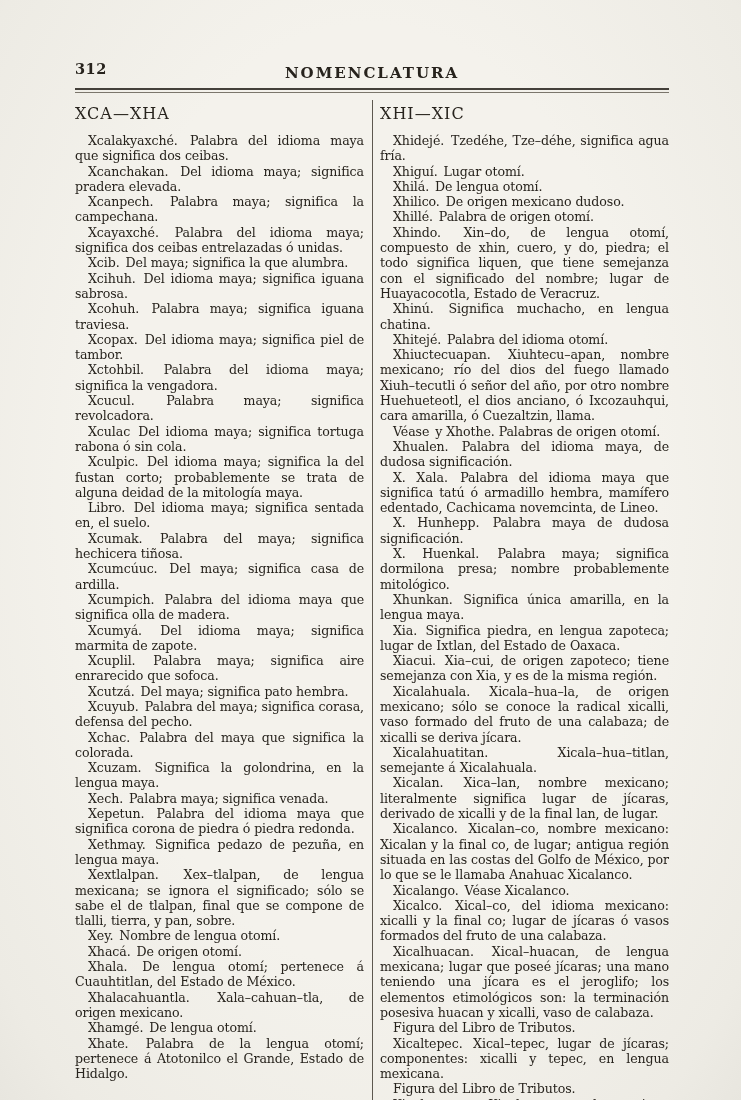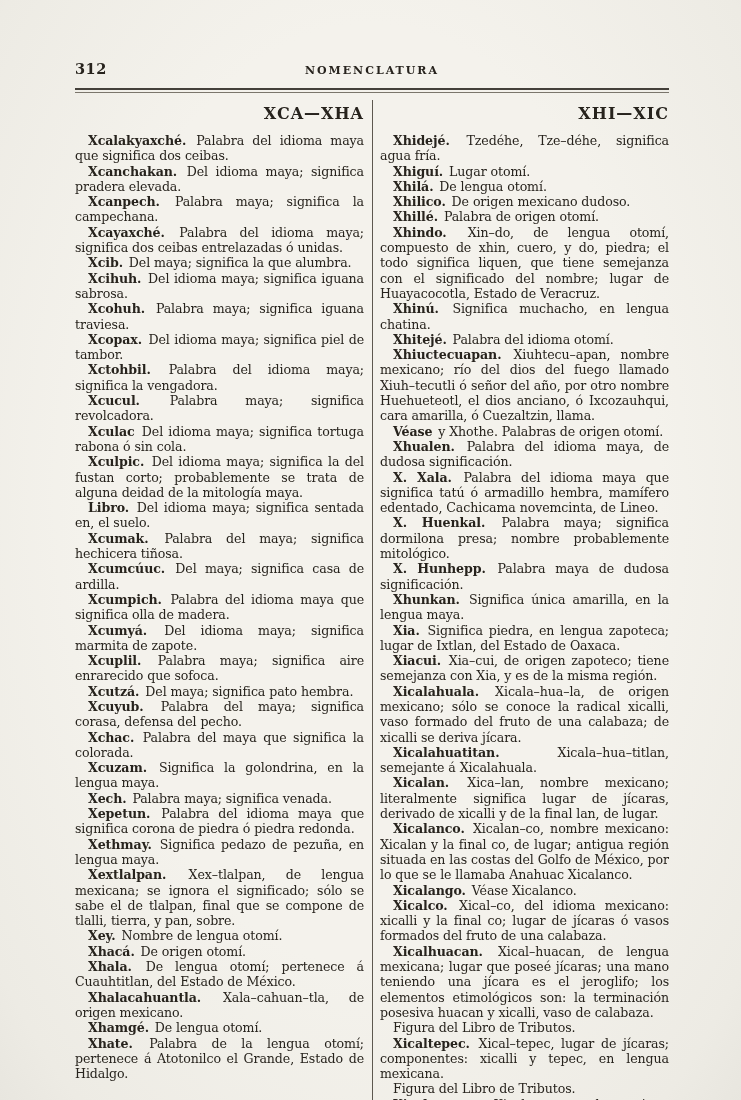--- a/index.html
+++ b/index.html
@@ -32,21 +32,21 @@
     font-size: 14.5px;
     font-weight: bold;
     letter-spacing: 0.5px;
   }
   .running-title {
     position: absolute;
     left: 0;
     right: 0;
     top: 4px;
     text-align: center;
-    font-size: 11px;
+    font-size: 15px;
     font-weight: bold;
     letter-spacing: 2px;
   }
   .double-rule {
     position: absolute;
     top: 88px;
     left: 75px;
     width: 594px;
   }
   .rule-thick { height: 2px; background: #44403a; }
@@ -65,37 +65,37 @@
     flex: 0 0 289px;
   }
   .col-divider {
     flex: 0 0 1px;
     width: 1px;
     background: #5d584f;
     margin: 0 7px 0 8px;
   }
   .col-heading {
     margin: 4px 0 9px 0;
-    text-align: right;
+    text-align: left;
     font-size: 16px;
     line-height: 20px;
-    font-weight: bold;
+    font-weight: normal;
     letter-spacing: 1px;
   }
   .entry {
     margin: 0;
     text-align: justify;
     text-indent: 13px;
     font-size: 12.6px;
     line-height: 15.3px;
     letter-spacing: -0.1px;
     hyphens: auto;
   }
   .term {
-    font-weight: bold;
+    font-weight: normal;
     padding-right: 2px;
   }
 </style>
 </head>
 <body>
 
 <div class="page">
 
   <div class="page-header">
     <span class="page-number">312</span>
@@ -157,22 +157,22 @@
           <p class="entry"><b class="term">Xhilá.</b> De lengua otomí.</p>
           <p class="entry"><b class="term">Xhilico.</b> De origen mexicano dudoso.</p>
           <p class="entry"><b class="term">Xhillé.</b> Palabra de origen otomí.</p>
           <p class="entry"><b class="term">Xhindo.</b> Xin–do, de lengua otomí, compuesto de xhin, cuero, y do, piedra; el todo significa liquen, que tiene semejanza con el significado del nombre; lugar de Huayacocotla, Estado de Veracruz.</p>
           <p class="entry"><b class="term">Xhinú.</b> Significa muchacho, en lengua chatina.</p>
           <p class="entry"><b class="term">Xhitejé.</b> Palabra del idioma otomí.</p>
           <p class="entry"><b class="term">Xhiuctecuapan.</b> Xiuhtecu–apan, nombre mexicano; río del dios del fuego llamado Xiuh–tecutli ó señor del año, por otro nombre Huehueteotl, el dios anciano, ó Ixcozauhqui, cara amarilla, ó Cuezaltzin, llama.</p>
           <p class="entry"><b class="term">Véase</b> y Xhothe.  Palabras de origen otomí.</p>
           <p class="entry"><b class="term">Xhualen.</b> Palabra del idioma maya, de dudosa significación.</p>
           <p class="entry"><b class="term">X. Xala.</b> Palabra del idioma maya que significa tatú ó armadillo hembra, mamífero edentado, Cachicama novemcinta, de Lineo.</p>
+          <p class="entry"><b class="term">X. Hunhepp.</b> Palabra maya de dudosa significación.</p>
           <p class="entry"><b class="term">X. Huenkal.</b> Palabra maya; significa dormilona presa; nombre probablemente mitológico.</p>
-          <p class="entry"><b class="term">X. Hunhepp.</b> Palabra maya de dudosa significación.</p>
           <p class="entry"><b class="term">Xhunkan.</b> Significa única amarilla, en la lengua maya.</p>
           <p class="entry"><b class="term">Xia.</b> Significa piedra, en lengua zapoteca; lugar de Ixtlan, del Estado de Oaxaca.</p>
           <p class="entry"><b class="term">Xiacui.</b> Xia–cui, de origen zapoteco; tiene semejanza con Xia, y es de la misma región.</p>
           <p class="entry"><b class="term">Xicalahuala.</b> Xicala–hua–la, de origen mexicano; sólo se conoce la radical xicalli, vaso formado del fruto de una calabaza; de xicalli se deriva jícara.</p>
           <p class="entry"><b class="term">Xicalahuatitan.</b> Xicala–hua–titlan, semejante á Xicalahuala.</p>
           <p class="entry"><b class="term">Xicalan.</b> Xica–lan, nombre mexicano; literalmente significa lugar de jícaras, derivado de xicalli y de la final lan, de lugar.</p>
           <p class="entry"><b class="term">Xicalanco.</b> Xicalan–co, nombre mexicano: Xicalan y la final co, de lugar; antigua región situada en las costas del Golfo de México, por lo que se le llamaba Anahuac Xicalanco.</p>
           <p class="entry"><b class="term">Xicalango.</b> Véase Xicalanco.</p>
           <p class="entry"><b class="term">Xicalco.</b> Xical–co, del idioma mexicano: xicalli y la final co; lugar de jícaras ó vasos formados del fruto de una calabaza.</p>
           <p class="entry"><b class="term">Xicalhuacan.</b> Xical–huacan, de lengua mexicana; lugar que poseé jícaras; una mano teniendo una jícara es el jeroglifo; los elementos etimológicos son: la terminación posesiva huacan y xicalli, vaso de calabaza.</p>

